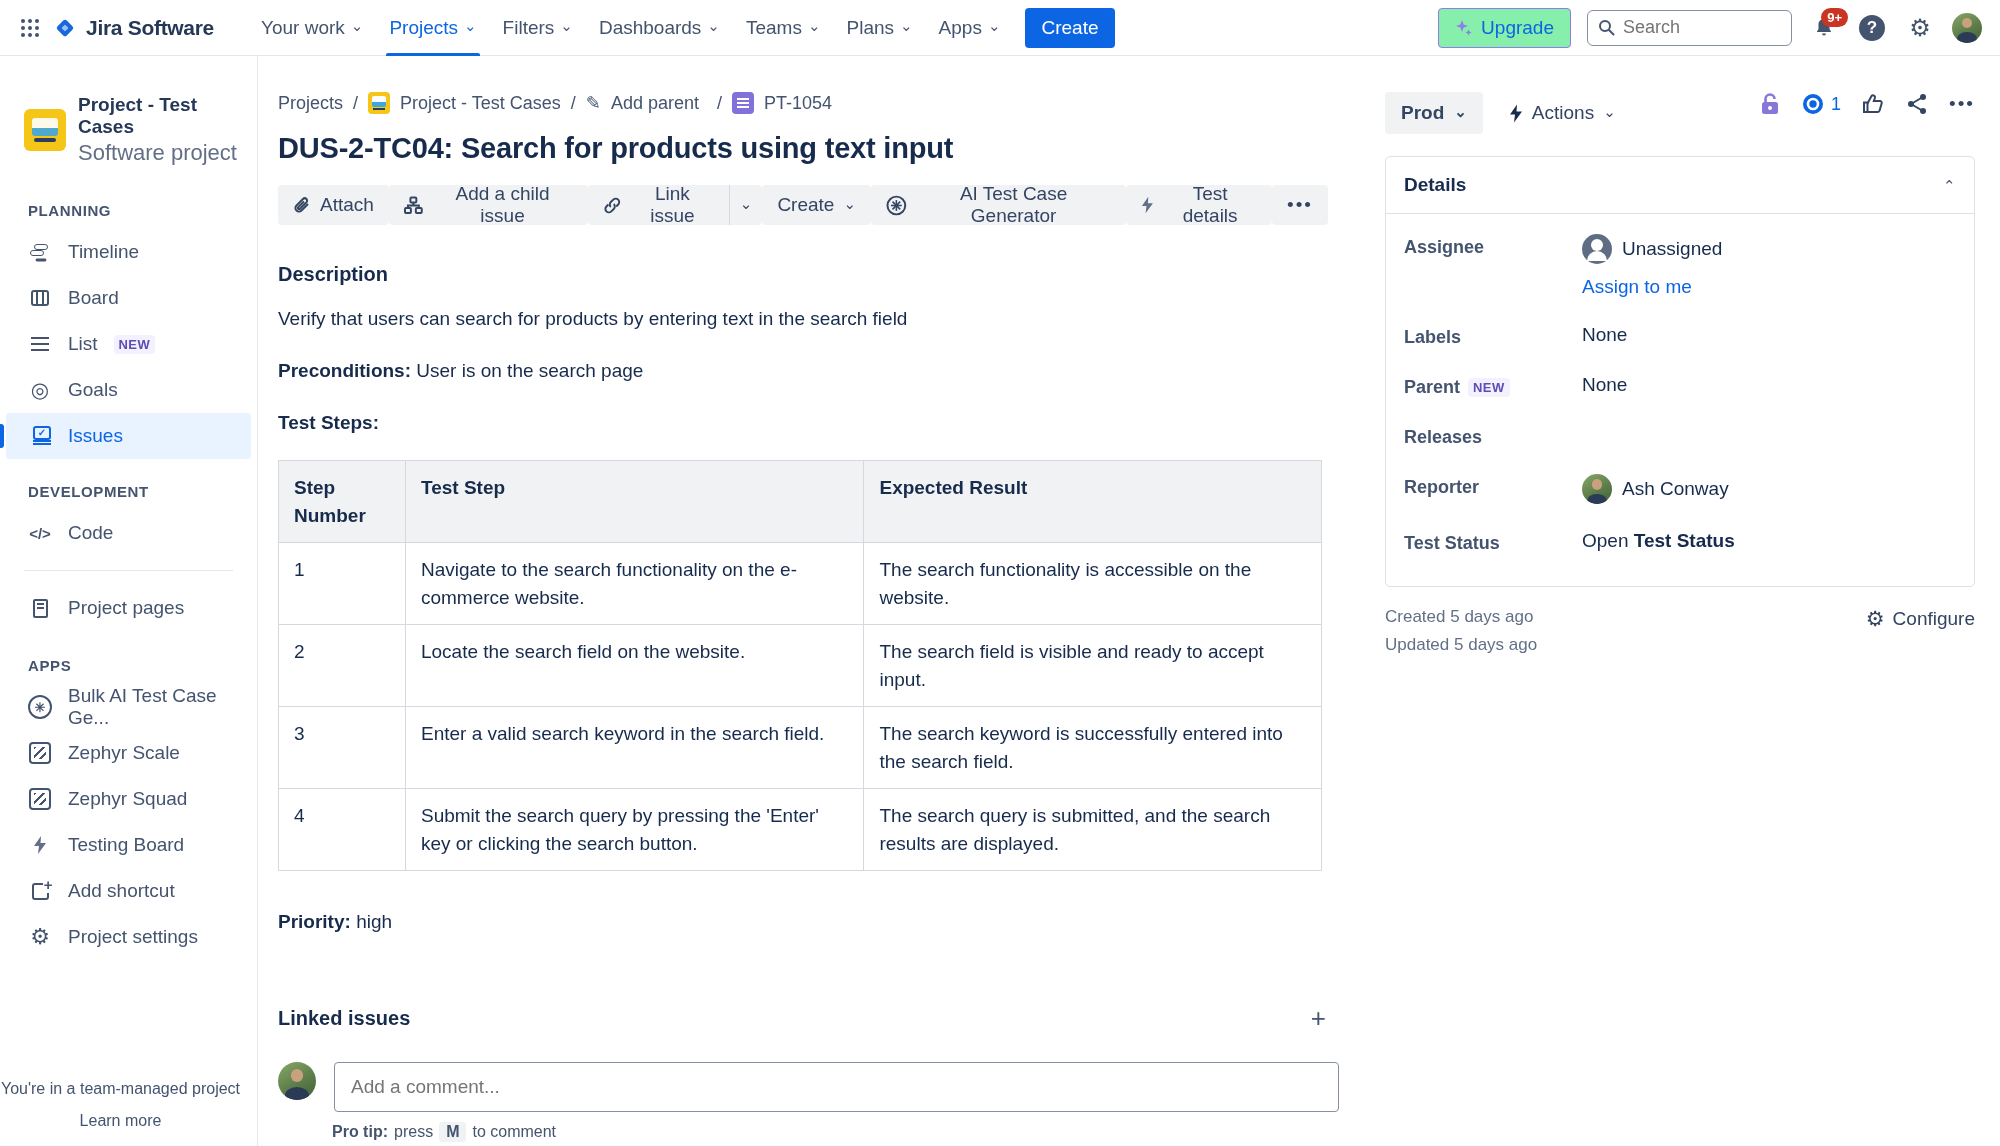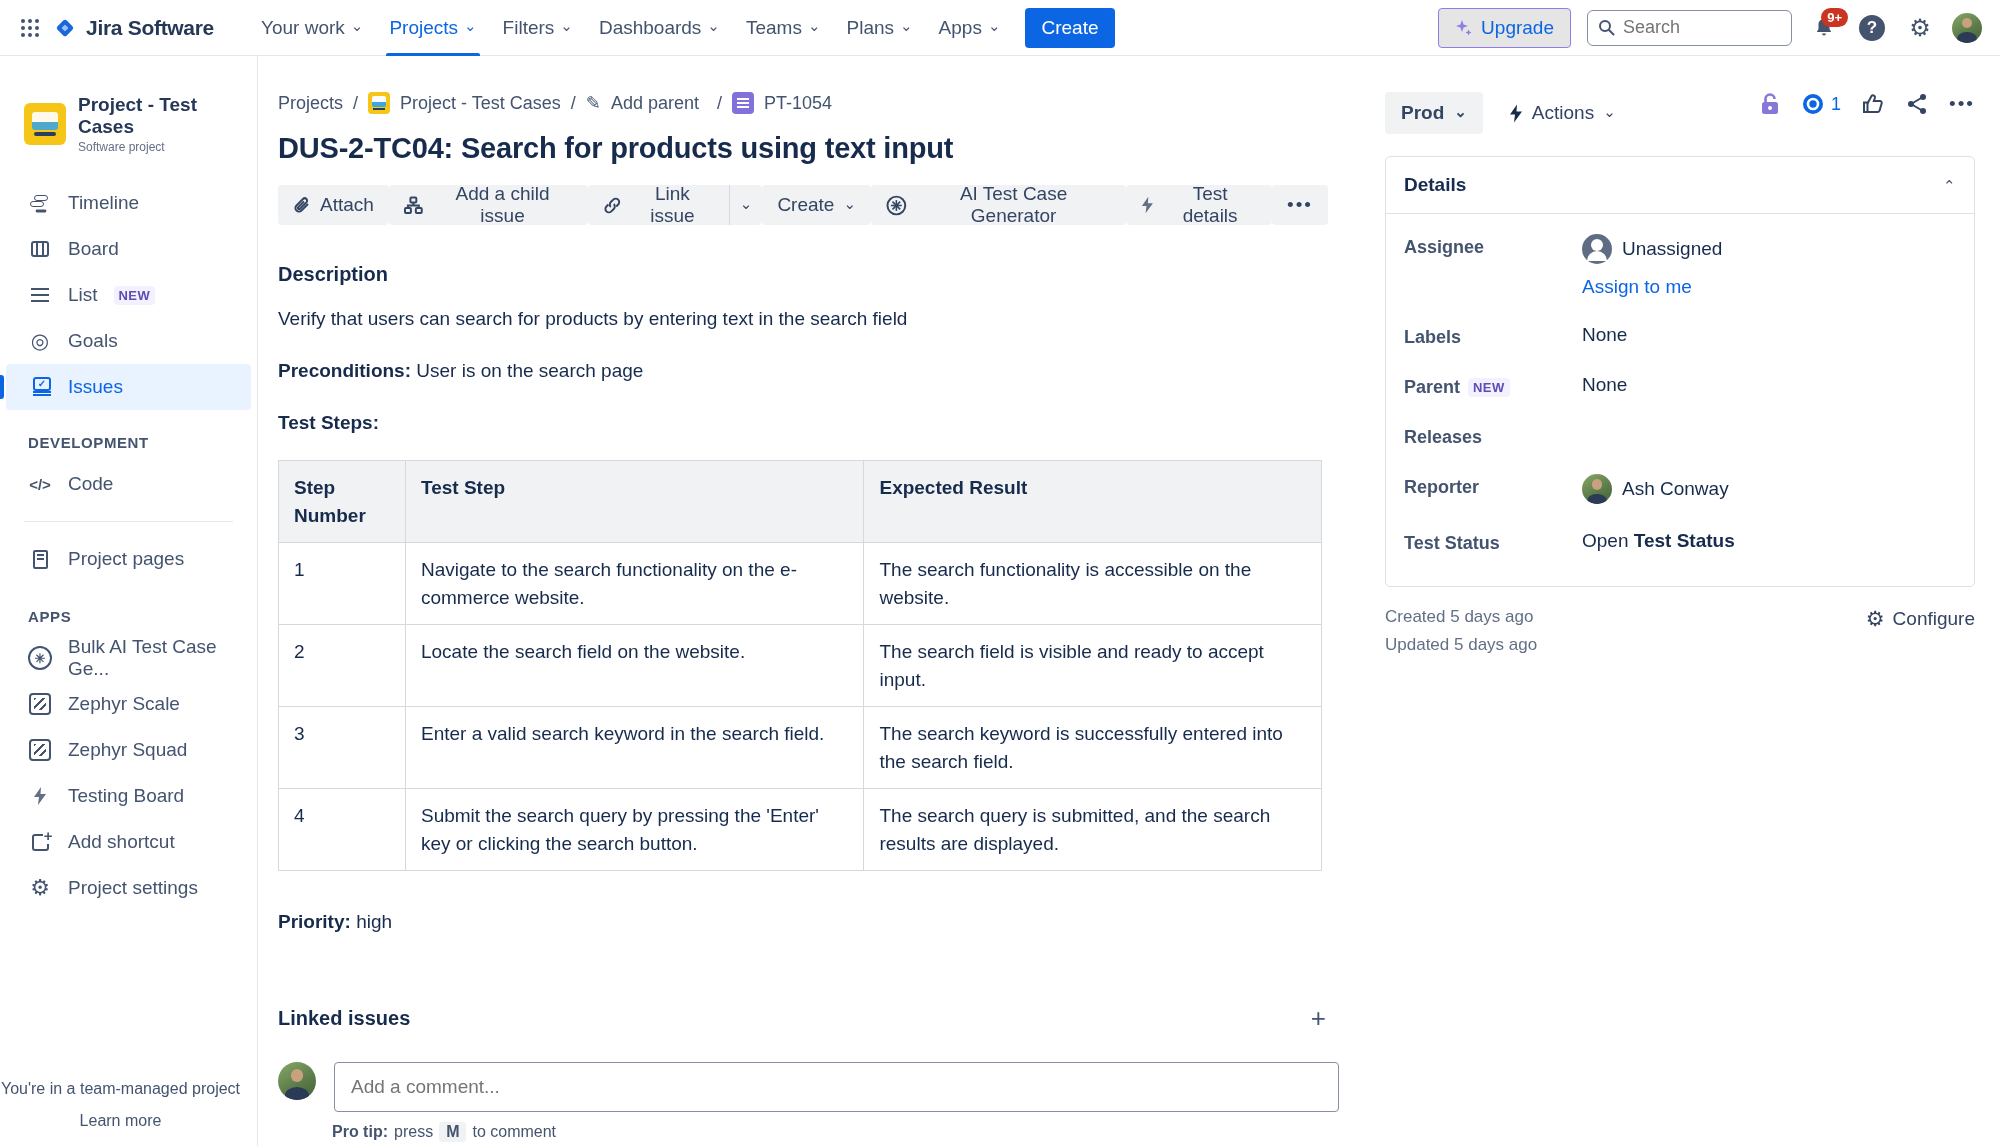--- a/index.html
+++ b/index.html
@@ -16,21 +16,21 @@
   .nav-item { display:flex; align-items:center; gap:6px; font-size:19px; color:#44546f;
     padding:0 13px; height:56px; cursor:pointer; position:relative; font-weight:500; }
   .nav-item.active { color:#0c66e4; }
   .nav-item.active::after { content:""; position:absolute; left:10px; right:10px; bottom:0;
     height:3px; background:#0c66e4; border-radius:2px 2px 0 0; }
   .chev { font-size:15px; line-height:1; transform:translateY(-2px); }
   .btn-create { background:#0c66e4; color:#fff; font-size:19px; font-weight:500;
     border:none; border-radius:4px; padding:9px 16px; margin-left:12px; cursor:pointer; }
   .nav-right { margin-left:auto; display:flex; align-items:center; gap:16px; }
   .btn-upgrade { display:flex; align-items:center; gap:8px; border:1px solid #8f7ee7;
-    background:#e5e5e5; color:#0c66e4; border-radius:4px; font-size:19px; font-weight:500;
+    background:#86efac; color:#0c66e4; border-radius:4px; font-size:19px; font-weight:500;
     padding:8px 16px; cursor:pointer; }
   .searchbox { display:flex; align-items:center; gap:8px; width:205px; height:36px;
     border:1px solid #8590a2; border-radius:6px; padding:0 10px; color:#626f86; }
   .searchbox input { border:none; outline:none; font-size:18px; width:150px; color:#8b5cf6;
     font-family:"Liberation Sans", sans-serif; }
   .navicon { position:relative; width:32px; height:32px; display:flex; align-items:center;
     justify-content:center; cursor:pointer; color:#44546f; }
   .badge { position:absolute; top:-4px; right:-8px; background:#ca3521; color:#fff;
     font-size:13px; font-weight:700; border-radius:10px; padding:2px 6px; }
   .help-circle { width:26px; height:26px; border-radius:50%; background:#44546f; color:#fff;
@@ -50,21 +50,21 @@
   .main { flex:1; position:relative; }
 
   
   .proj-head { display:flex; align-items:center; gap:12px; padding:0 16px 26px 24px; }
   .proj-avatar { width:42px; height:42px; border-radius:6px; background:#f5c518; position:relative; flex:none; }
   .proj-avatar::before { content:""; position:absolute; inset:9px 8px 15px 8px; border-radius:3px;
     background:linear-gradient(#fff 0 55%, #3ea6e0 55% 100%); opacity:.9; }
   .proj-avatar::after { content:""; position:absolute; left:10px; right:10px; bottom:9px; height:4px;
     background:#2c3e5d; border-radius:2px; }
   .proj-name { font-size:19px; font-weight:700; color:#253858; }
-  .proj-type { font-size:12px; color:#626f86; margin-top:2px; }
+  .proj-type { font-size:22px; color:#626f86; margin-top:2px; }
   .side-section { font-size:15px; font-weight:700; color:#44546f; letter-spacing:.6px;
     padding:10px 0 10px 28px; }
   .side-item { display:flex; align-items:center; gap:16px; height:46px; padding-left:28px;
     font-size:19px; color:#44546f; cursor:pointer; position:relative; margin:0 4px 0 0; }
   .side-item.active { background:#e9f2ff; color:#0c66e4; border-radius:4px; margin:0 6px; padding-left:22px; }
   .side-item.active::before { content:""; position:absolute; left:-6px; top:11px; width:4px; height:24px;
     background:#0c66e4; border-radius:0 3px 3px 0; }
   .sicon { width:24px; display:flex; justify-content:center; color:#44546f; flex:none; }
   .side-item.active .sicon { color:#0c66e4; }
   .lozenge-new { background:#f3f0ff; color:#5e4db2; font-size:13px; font-weight:700;
@@ -299,20 +299,21 @@
 
   <div class="sidebar">
     <div class="proj-head">
       <div class="proj-avatar"></div>
       <div>
         <div class="proj-name">Project - Test Cases</div>
         <div class="proj-type">Software project</div>
       </div>
     </div>
 
+    <div class="side-section">PLANNING</div>
     <div class="side-item">
       <span class="sicon">
           <span class="i-timeline"></span>
         </span>
       <span>Timeline</span>
     </div>
     <div class="side-item">
       <span class="sicon">
           <span class="i-board"></span>
         </span>

